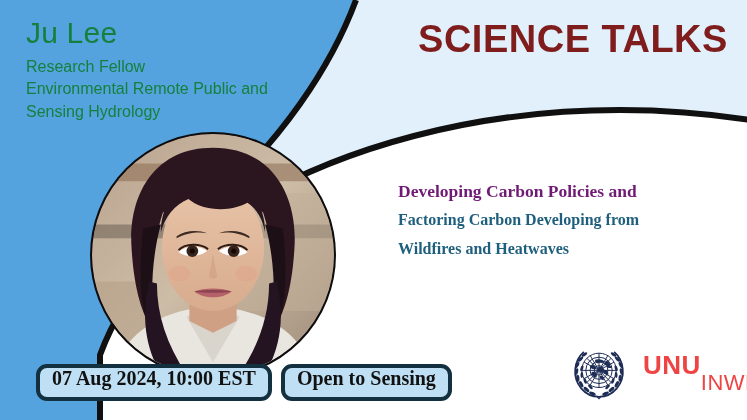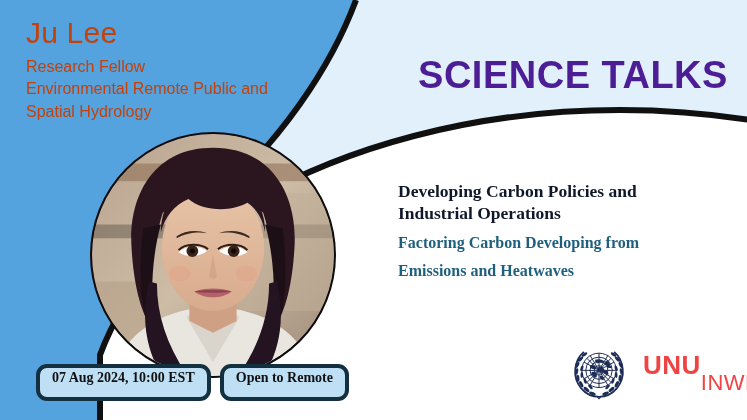--- a/index.html
+++ b/index.html
@@ -20,21 +20,21 @@
     left: 0; top: 0;
     width: 747px; height: 420px;
   }
 
   
   .speaker-block {
     position: absolute;
     left: 26px;
     top: 16px;
     width: 300px;
-    color: #c2410c;
+    color: #15803d;
   }
   .speaker-name {
     font-family: "Liberation Sans", sans-serif;
     font-size: 30px;
     font-weight: 400;
     line-height: 1.12;
     letter-spacing: 0.2px;
     margin: 0 0 6px 0;
     white-space: nowrap;
   }
@@ -50,38 +50,37 @@
   .science-talks {
     position: absolute;
     left: 418px;
     top: 18px;
     width: 310px;
     text-align: center;
     font-family: "Liberation Sans", sans-serif;
     font-size: 38px;
     font-weight: bold;
     letter-spacing: 0.5px;
-    color: #4c1d95;
+    color: #7f1d1d;
     white-space: nowrap;
-    margin-top: 36px;
   }
 
   
   .talk-block {
     position: absolute;
     left: 398px;
     top: 180px;
     width: 300px;
   }
   .talk-title {
     font-family: "Liberation Serif", serif;
     font-size: 17.5px;
     font-weight: bold;
     line-height: 1.28;
-    color: #0f172a;
+    color: #701a75;
     margin: 0;
   }
   .talk-subtitle {
     font-family: "Liberation Serif", serif;
     font-size: 16px;
     font-weight: bold;
     line-height: 1.28;
     color: #1f5f7e;
     margin: 8px 0 0 0;
   }
@@ -95,21 +94,21 @@
     gap: 9px;
     align-items: flex-start;
   }
   .badge {
     background: #bfe0f4;
     border: 4px solid #12303f;
     border-radius: 11px;
     padding: 6px 12px 15px 12px;
     font-family: "Liberation Serif", serif;
     font-weight: bold;
-    font-size: 14px;
+    font-size: 20px;
     color: #111111;
     white-space: nowrap;
     line-height: 1.1;
     box-sizing: border-box;
     height: 37px;
     display: flex;
     align-items: center;
     justify-content: center;
   }
 
@@ -235,35 +234,34 @@
         <path d="M 58,150 C 50,186 54,216 70,244 L 96,244 C 76,214 66,184 66,152 Z" fill="#241320"></path>
         <path d="M 188,150 C 196,186 192,216 176,244 L 150,244 C 170,214 180,184 180,152 Z" fill="#241320"></path>
       </g>
     </svg>
   </div>
 
   <div class="speaker-block">
     <div class="speaker-name">Ju Lee</div>
     <div class="speaker-role">Research Fellow</div>
     <div class="speaker-role">Environmental Remote Public and</div>
-    <div class="speaker-role">Spatial Hydrology</div>
+    <div class="speaker-role">Sensing Hydrology</div>
   </div>
 
   <div class="science-talks">SCIENCE TALKS</div>
 
   <div class="talk-block">
     <div class="talk-title">Developing Carbon Policies and</div>
-    <div class="talk-title">Industrial Operations</div>
     <div class="talk-subtitle">Factoring Carbon Developing from</div>
-    <div class="talk-subtitle">Emissions and Heatwaves</div>
+    <div class="talk-subtitle">Wildfires and Heatwaves</div>
   </div>
 
   <div class="badge-row">
     <div class="badge">07 Aug 2024, 10:00 EST</div>
-    <div class="badge">Open to Remote</div>
+    <div class="badge">Open to Sensing</div>
   </div>
 
   <div class="logo-block">
     <svg class="logo-emblem" viewBox="0 0 100 100">
       <g stroke="#1e2d56" fill="none" stroke-width="1.5">
 
         <circle cx="50" cy="46" r="26"></circle>
         <circle cx="50" cy="46" r="20"></circle>
         <circle cx="50" cy="46" r="13.5"></circle>
         <circle cx="50" cy="46" r="7"></circle>

